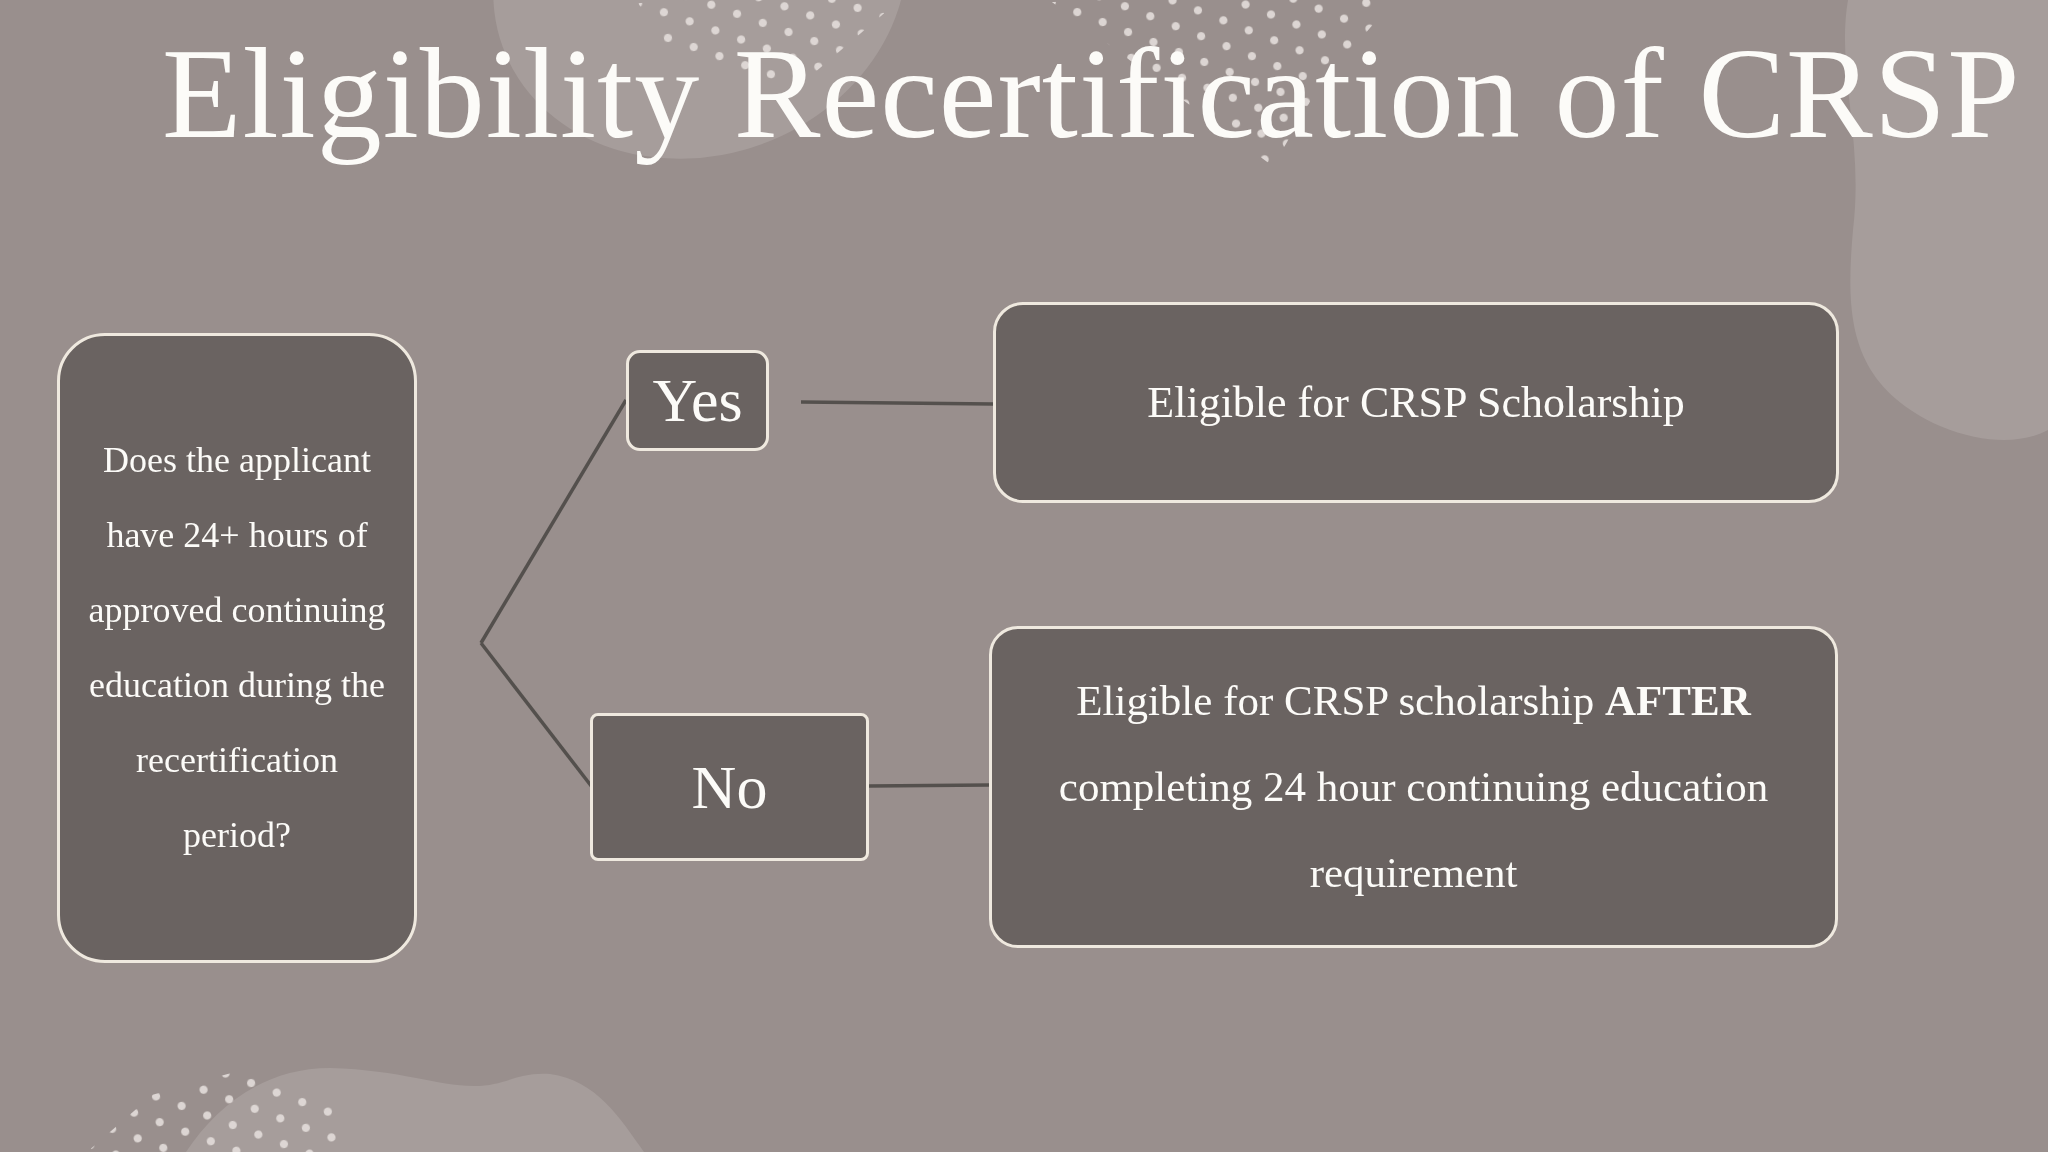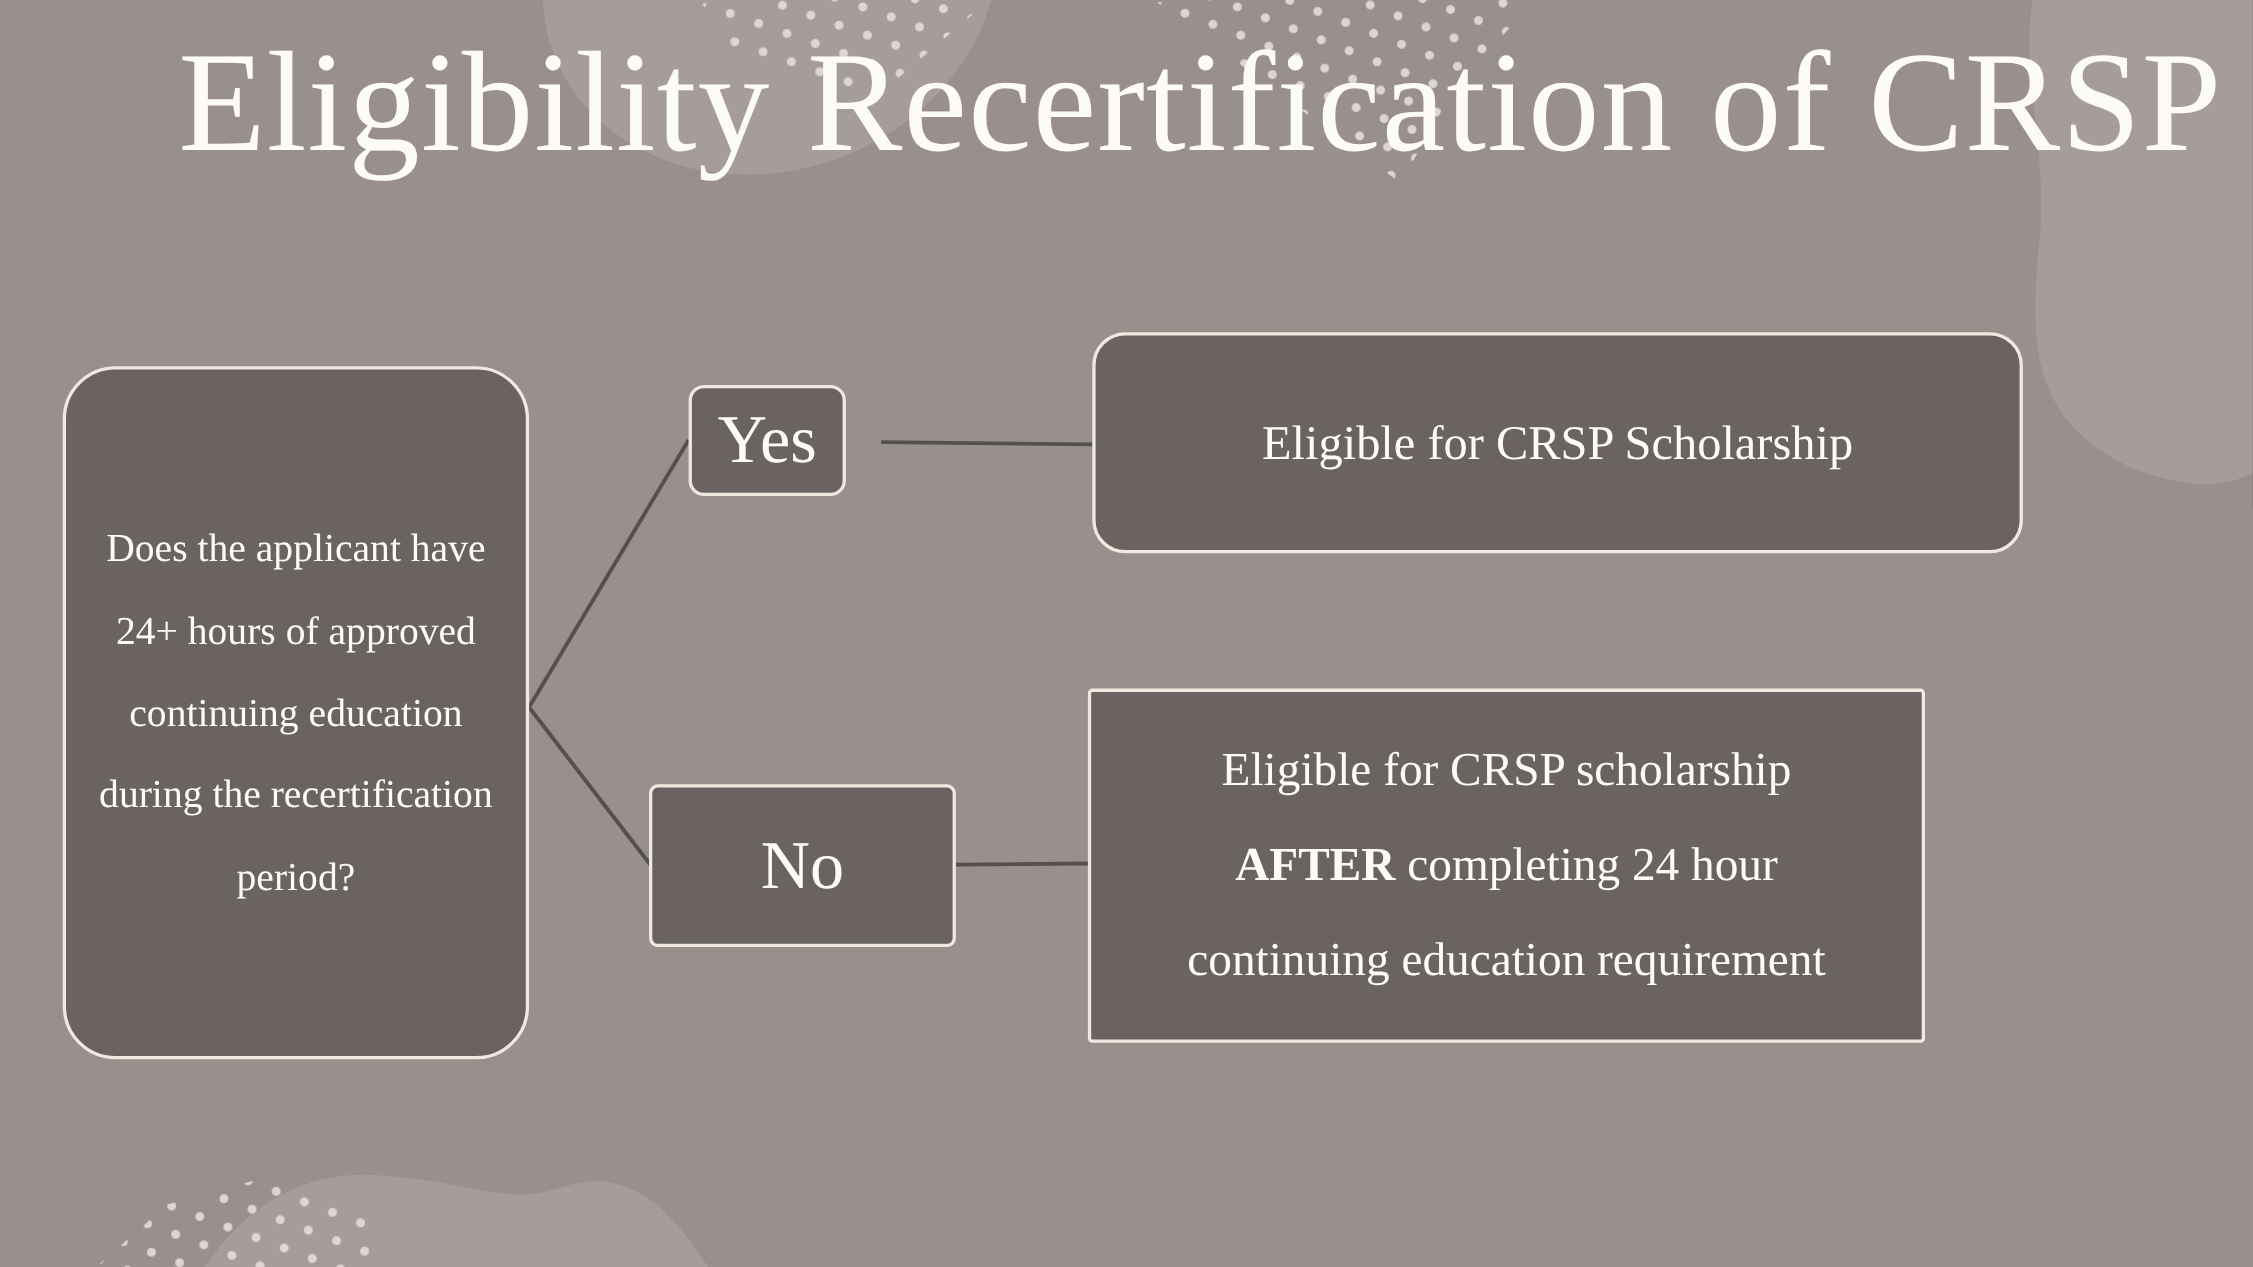--- a/index.html
+++ b/index.html
@@ -32,27 +32,27 @@
     font-size:130px; font-weight:normal; color:var(--text);
     letter-spacing:1px; margin:0; white-space:nowrap;
   }
   .connectors{position:absolute; inset:0; z-index:2;}
   .box{
     position:absolute; z-index:4; box-sizing:border-box;
     background:var(--box-fill); border:3.5px solid var(--box-border);
     color:var(--text); display:flex; align-items:center; justify-content:center;
     text-align:center;
   }
-  .question-box{left:57px; top:333px; width:424px; height:630px; border-radius:48px; padding:36px 28px;}
+  .question-box{left:57px; top:333px; width:360px; height:630px; border-radius:48px; padding:36px 28px;}
   .question-box .q-text{font-size:36px; line-height:2.08;}
   .label-box{font-size:62px;}
   .yes-box{left:626px; top:350px; width:143px; height:101px; border-radius:14px;}
   .no-box{left:590px; top:713px; width:279px; height:148px; border-radius:8px;}
   .outcome-yes-box{left:993px; top:302px; width:846px; height:201px; border-radius:30px; font-size:44px; padding:10px 30px;}
-  .outcome-no-box{left:989px; top:626px; width:761px; height:322px; border-radius:4px; font-size:43px; line-height:2.0; padding:14px 44px;}
+  .outcome-no-box{left:989px; top:626px; width:849px; height:322px; border-radius:29px; font-size:43px; line-height:2.0; padding:14px 44px;}
   .outcome-no-box strong{font-weight:bold;}
 </style>
 </head>
 <body>
 
 <div class="canvas">
 
   <svg class="blob-layer" width="2048" height="1152" viewBox="0 0 2048 1152" aria-hidden="true">
     <ellipse cx="700" cy="-25" rx="210" ry="180" transform="rotate(-20 700 -25)" fill="#a69d9b"></ellipse>
     <path fill="#a69d9b" d="M1848,0 C1836,70 1864,140 1853,230 C1845,320 1850,385 1940,426 C1988,446 2026,442 2048,430 L2048,0 Z"></path>

